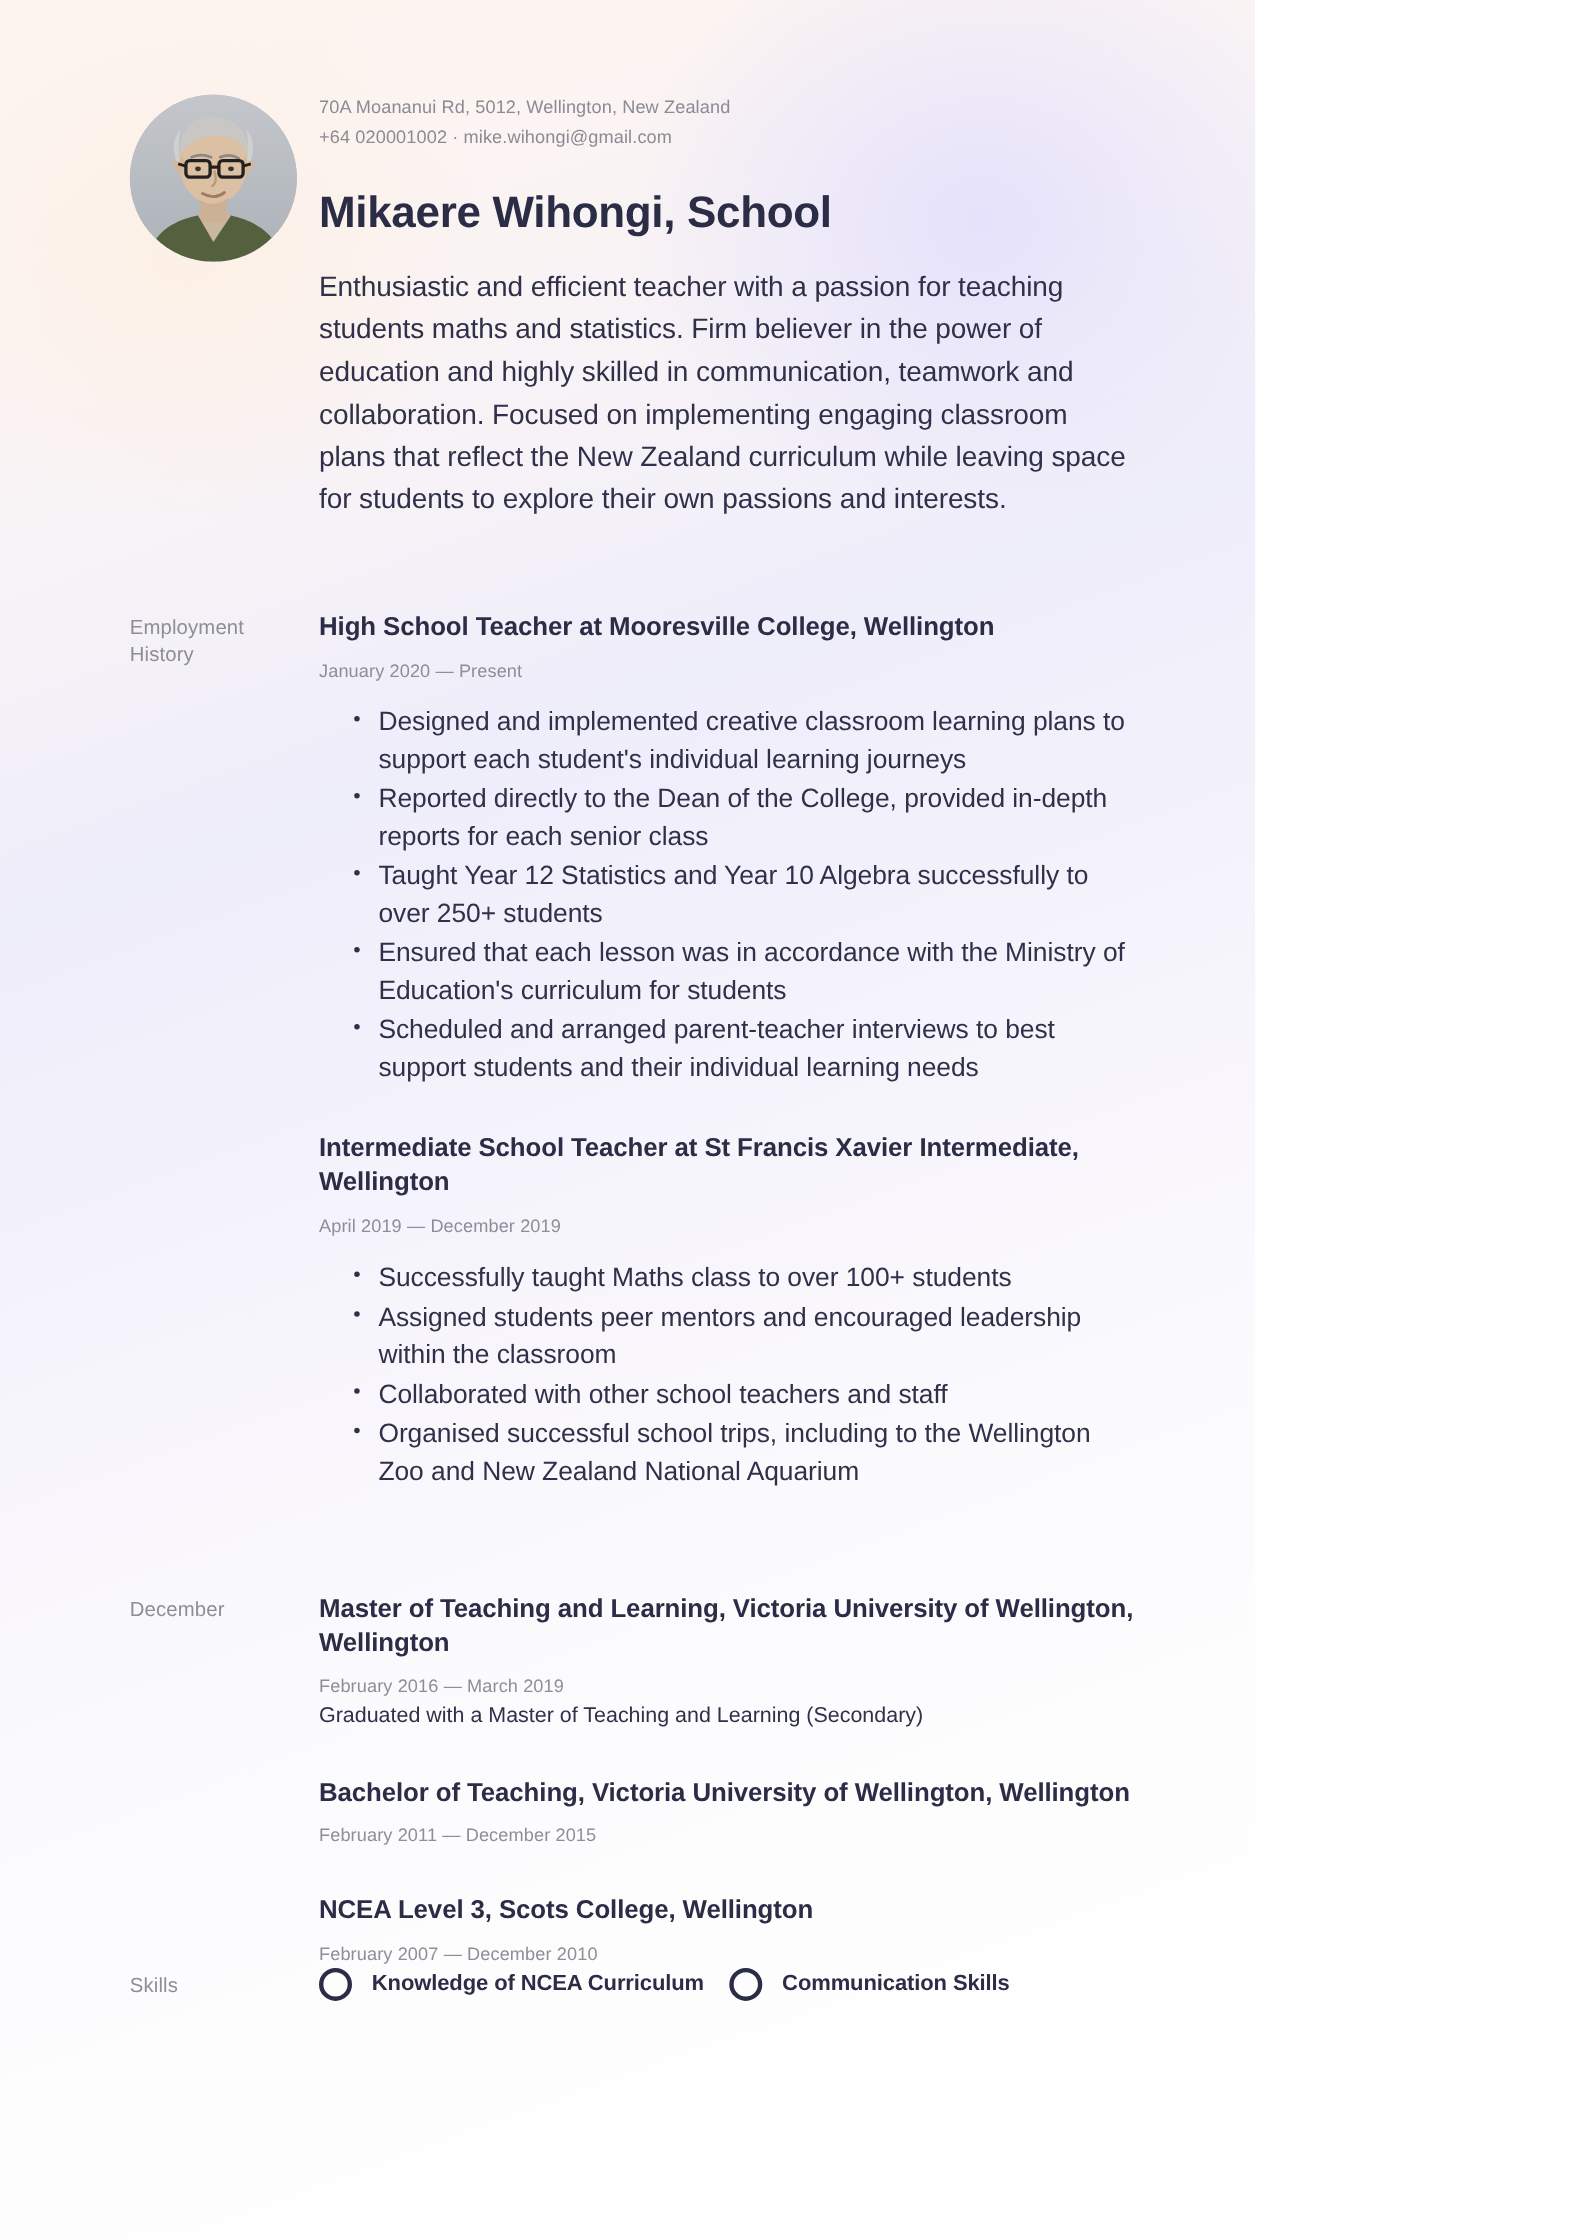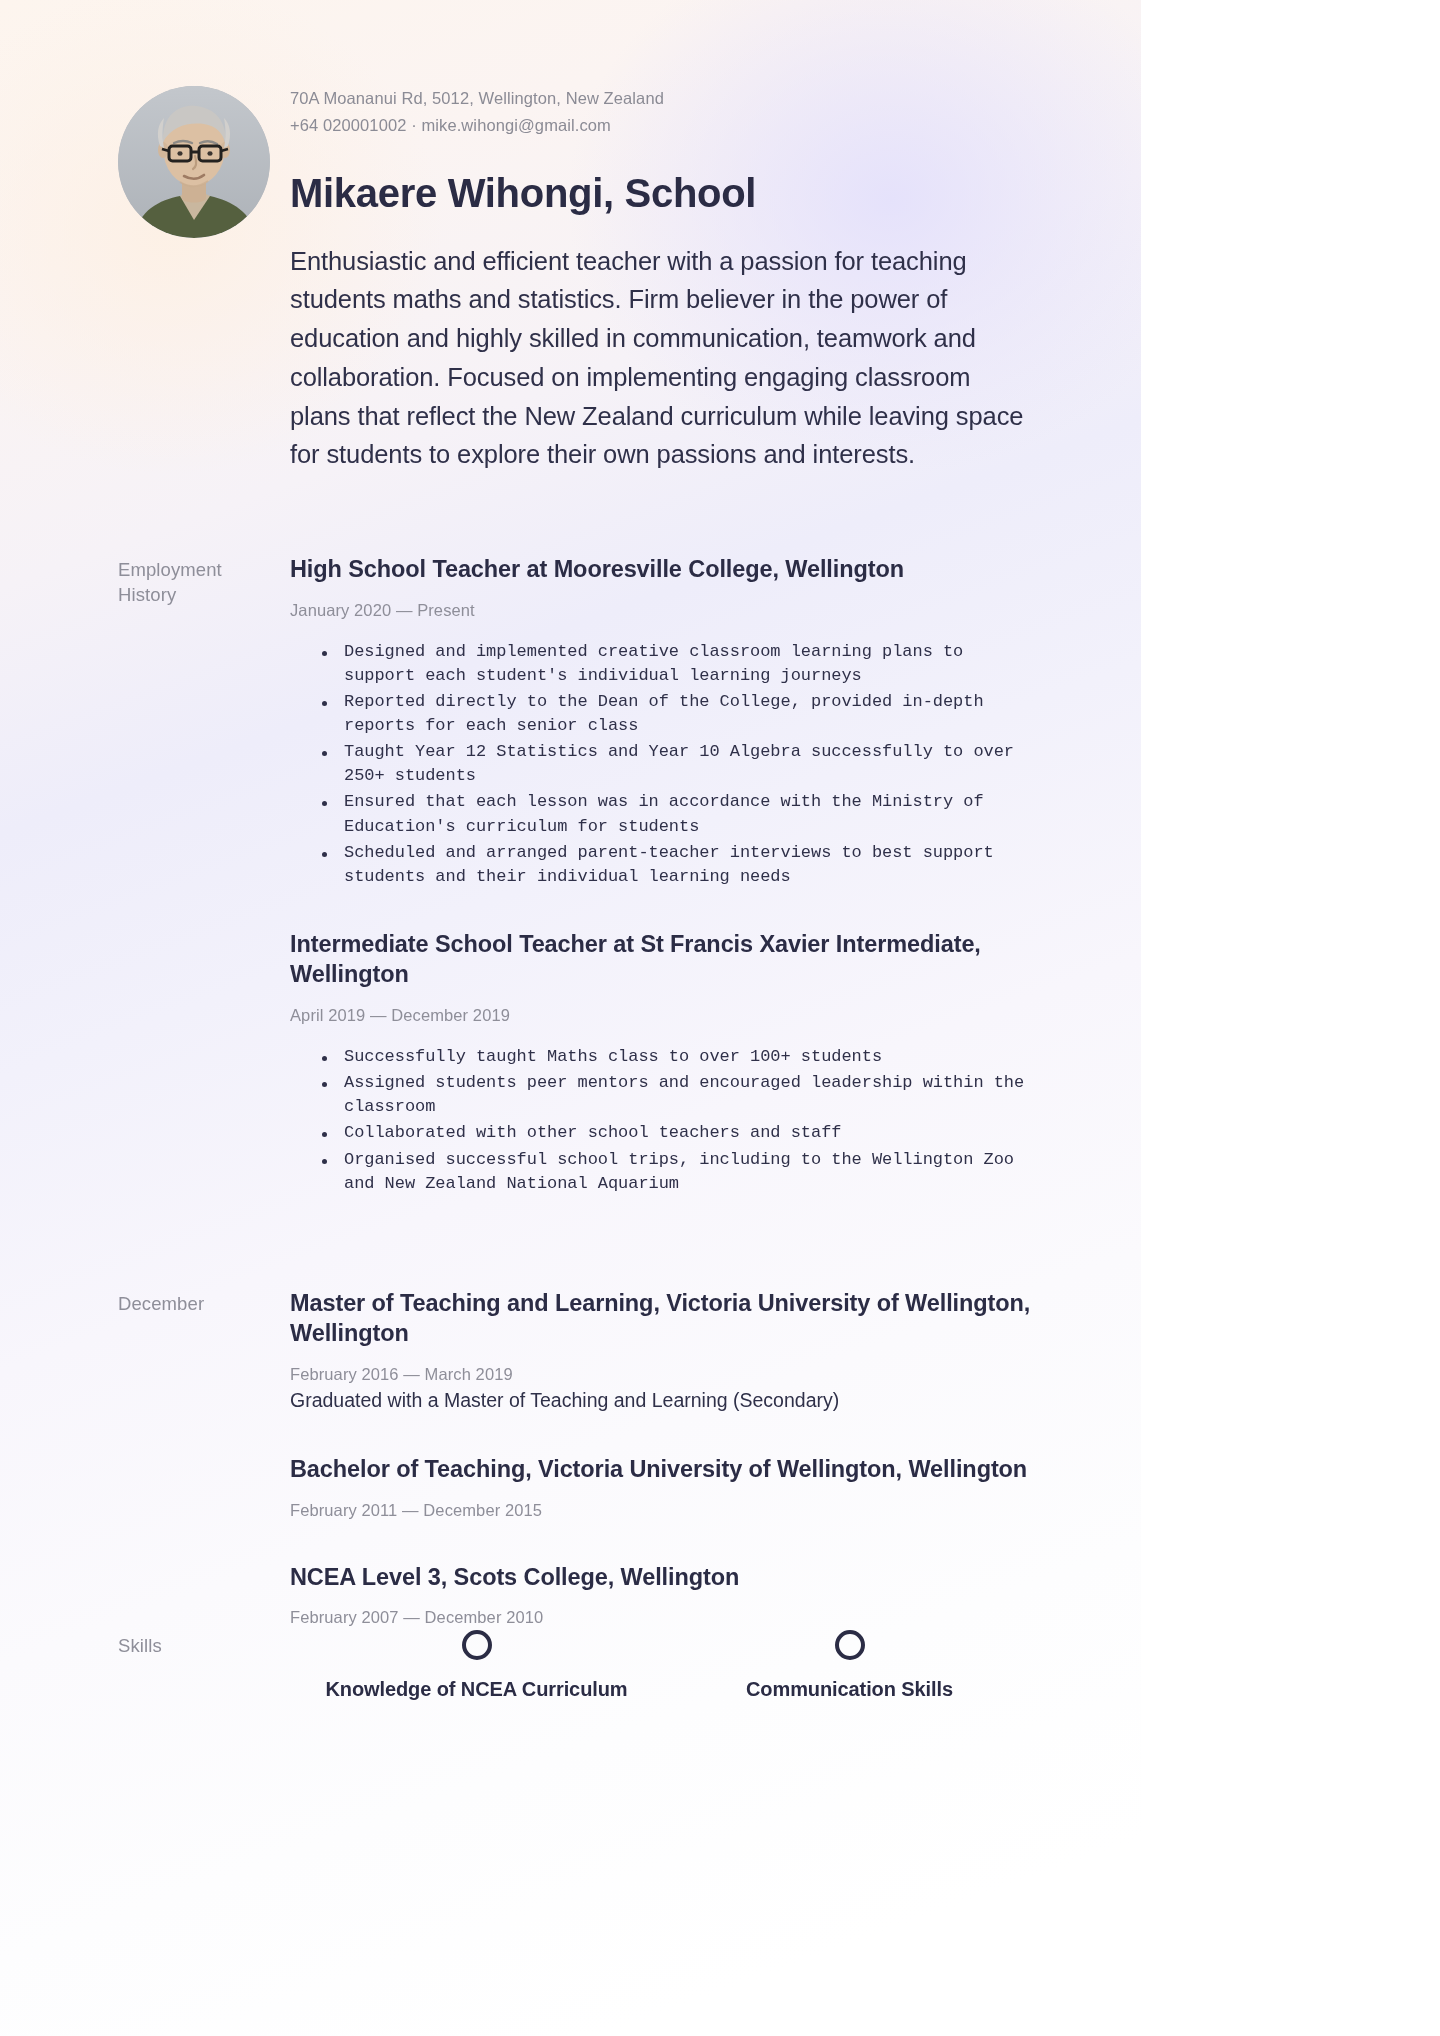--- a/index.html
+++ b/index.html
@@ -141,27 +141,26 @@
     color: #2f3049;
     line-height: 1.45;
   }
   ul.bullets {
     margin: 18px 0 0 0;
     padding-left: 30px;
     list-style: none;
   }
   ul.bullets li {
     position: relative;
-    font-size: 17px;
+    font-size: 24px;
     line-height: 1.42;
     color: #2f3049;
     margin-bottom: 2px;
     padding-left: 24px;
     letter-spacing: -0.05px;
-    font-family: Liberation Mono, monospace;
   }
   ul.bullets li::before {
     content: "";
     position: absolute;
     left: 2px;
     top: 11px;
     width: 5px; height: 5px;
     border-radius: 50%;
     background: #2f3049;
   }
@@ -177,21 +176,20 @@
   .skills-grid {
     display: flex;
     flex-wrap: wrap;
   }
   .skill-item {
     width: 50%;
     display: flex;
     align-items: center;
     gap: 18px;
     margin-bottom: 24px;
-    flex-direction: column;
   }
   .skill-ring {
     flex: 0 0 auto;
     width: 30px;
     height: 30px;
     border: 4px solid #2b2c45;
     border-radius: 50%;
   }
   .skill-name {
     font-size: 20px;

